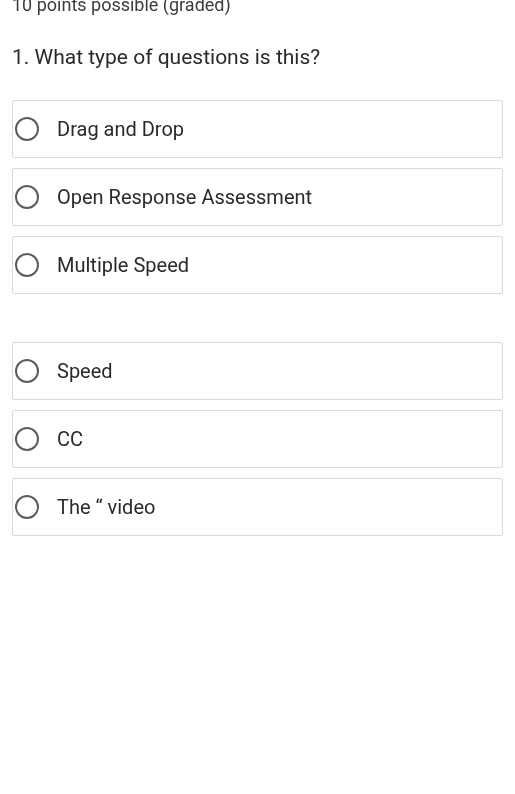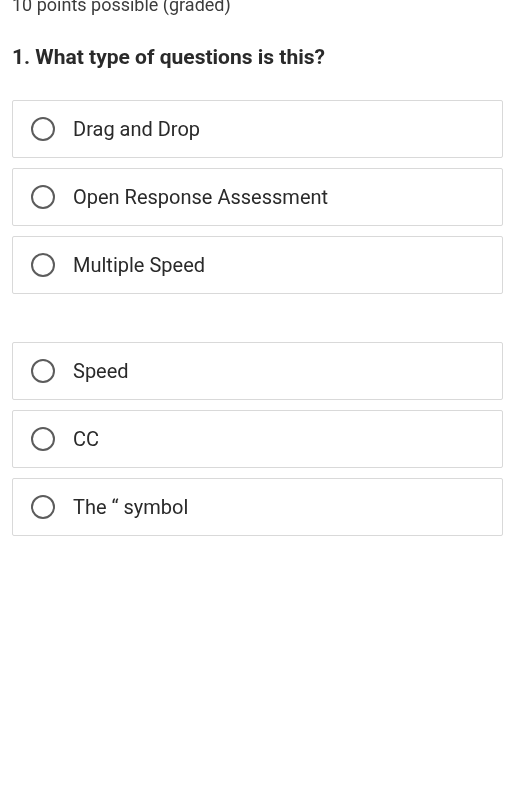--- a/index.html
+++ b/index.html
@@ -20,37 +20,37 @@
       padding-bottom: 10px;
       margin-top: -6px;
       overflow: hidden;
       white-space: nowrap;
     }
     .question-block {
       margin-bottom: 48px;
     }
     .question-text {
       font-size: 21px;
-      font-weight: 700;
+      font-weight: 400;
       color: #2a2a2a;
       margin-bottom: 28px;
       padding-top: 18px;
       line-height: 1.4;
     }
     .options-list {
       display: flex;
       flex-direction: column;
       gap: 10px;
     }
     .option-row {
       display: flex;
       align-items: center;
       border: 1px solid #d9d9d9;
       border-radius: 2px;
-      padding: 16px 18px;
+      padding: 16px 2px;
       background: #ffffff;
       cursor: pointer;
     }
     .radio-circle {
       width: 24px;
       height: 24px;
       min-width: 24px;
       border: 2px solid #5c5c5c;
       border-radius: 50%;
       margin-right: 18px;
@@ -90,16 +90,16 @@
     <div class="option-row">
       <span class="radio-circle"></span>
       <span class="option-label">Speed</span>
     </div>
     <div class="option-row">
       <span class="radio-circle"></span>
       <span class="option-label">CC</span>
     </div>
     <div class="option-row">
       <span class="radio-circle"></span>
-      <span class="option-label">The “ symbol</span>
+      <span class="option-label">The “ video</span>
     </div>
   </div>
 </div>
 
 </body></html>

